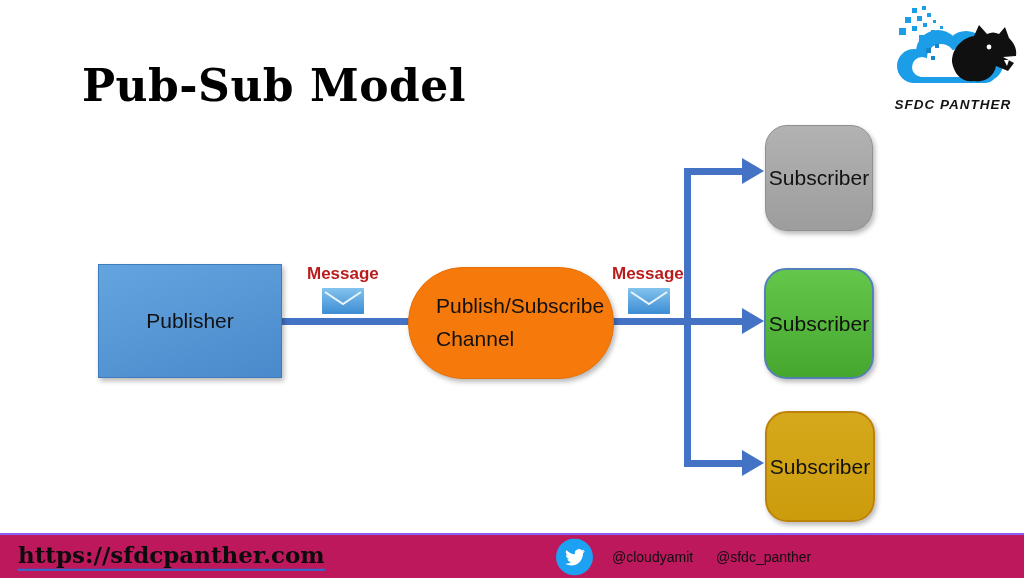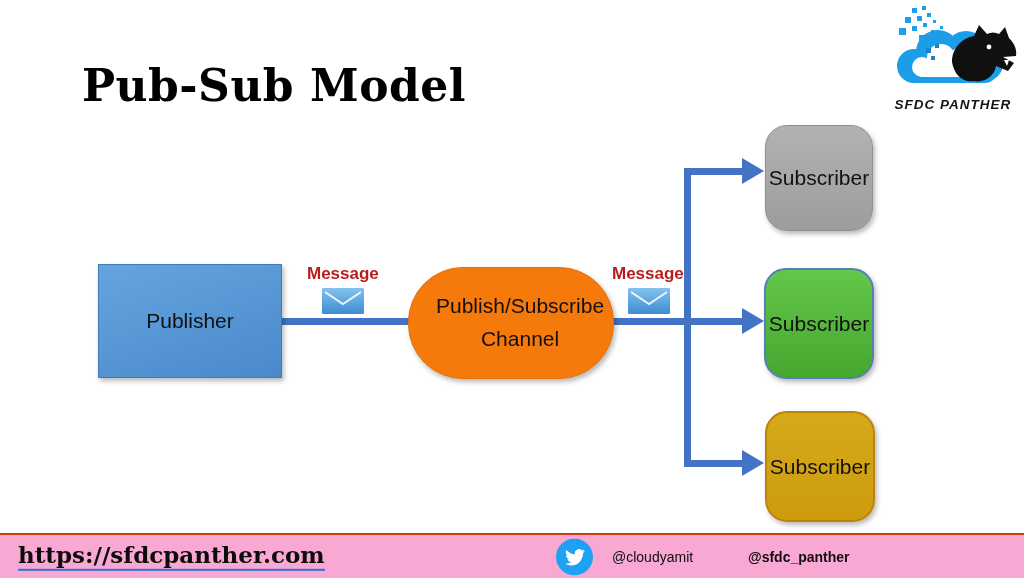--- a/index.html
+++ b/index.html
@@ -35,21 +35,21 @@
   .publisher{
     left:98px;top:264px;width:182px;height:112px;
     background:linear-gradient(160deg,#64a5df 0%,#4a89cb 100%);
     border:1px solid #3e7cbe;
   }
   .channel{
     left:408px;top:267px;width:204px;height:110px;border-radius:55px;
     background:#f6790b;border:1px solid #e86f05;
     justify-content:flex-start;
   }
-  .channel .label{padding-left:27px;padding-right:26px;line-height:1.55;text-align:center;}
+  .channel .label{padding-left:27px;padding-right:26px;line-height:1.55;text-align:left;}
   .subscriber{width:106px;height:104px;border-radius:22px;}
   .sub-gray{
     left:765px;top:125px;
     background:linear-gradient(180deg,#b2b2b2 0%,#9d9d9d 100%);
     border:1px solid #8f8f8f;
   }
   .sub-green{
     left:764px;top:268px;height:107px;
     background:linear-gradient(180deg,#63c74b 0%,#46a72e 100%);
     border:2px solid #557fb9;
@@ -81,32 +81,32 @@
     position:absolute;font-size:17px;font-weight:600;color:#b91c1c;
   }
   .msg-label-left{left:307px;top:264px;}
   .msg-label-right{left:612px;top:264px;}
   .envelope{position:absolute;width:42px;height:26px;}
   .env-left{left:322px;top:288px;}
   .env-right{left:628px;top:288px;}
   
   .footer{
     position:absolute;left:0;bottom:0;width:1024px;height:43px;
-    background:#f9a8d4;border-top:2px solid #c2410c;
+    background:#be185d;border-top:2px solid #8b5cf6;
   }
   .footer-url{
     position:absolute;left:18px;top:50%;transform:translateY(-54%);
     font-family:"DejaVu Serif",serif;font-weight:700;font-size:23px;color:#0c0c0c;
     border-bottom:2px solid #2f6fd2;padding-bottom:1px;text-decoration:none;
     cursor:pointer;
   }
   .tw-icon{position:absolute;left:556px;top:50%;transform:translateY(-50%);}
   .handle{position:absolute;top:50%;transform:translateY(-50%);font-size:14px;color:#0e0e0e;}
   .handle-1{left:612px;}
-  .handle-2{left:748px;font-weight:bold;}
+  .handle-2{left:716px;}
 </style>
 </head>
 <body>
 
 <div class="slide">
 
   <h1 class="title">Pub-Sub Model</h1>
 
   <div class="logo">
     <svg width="134" height="92" viewBox="0 0 134 92">

